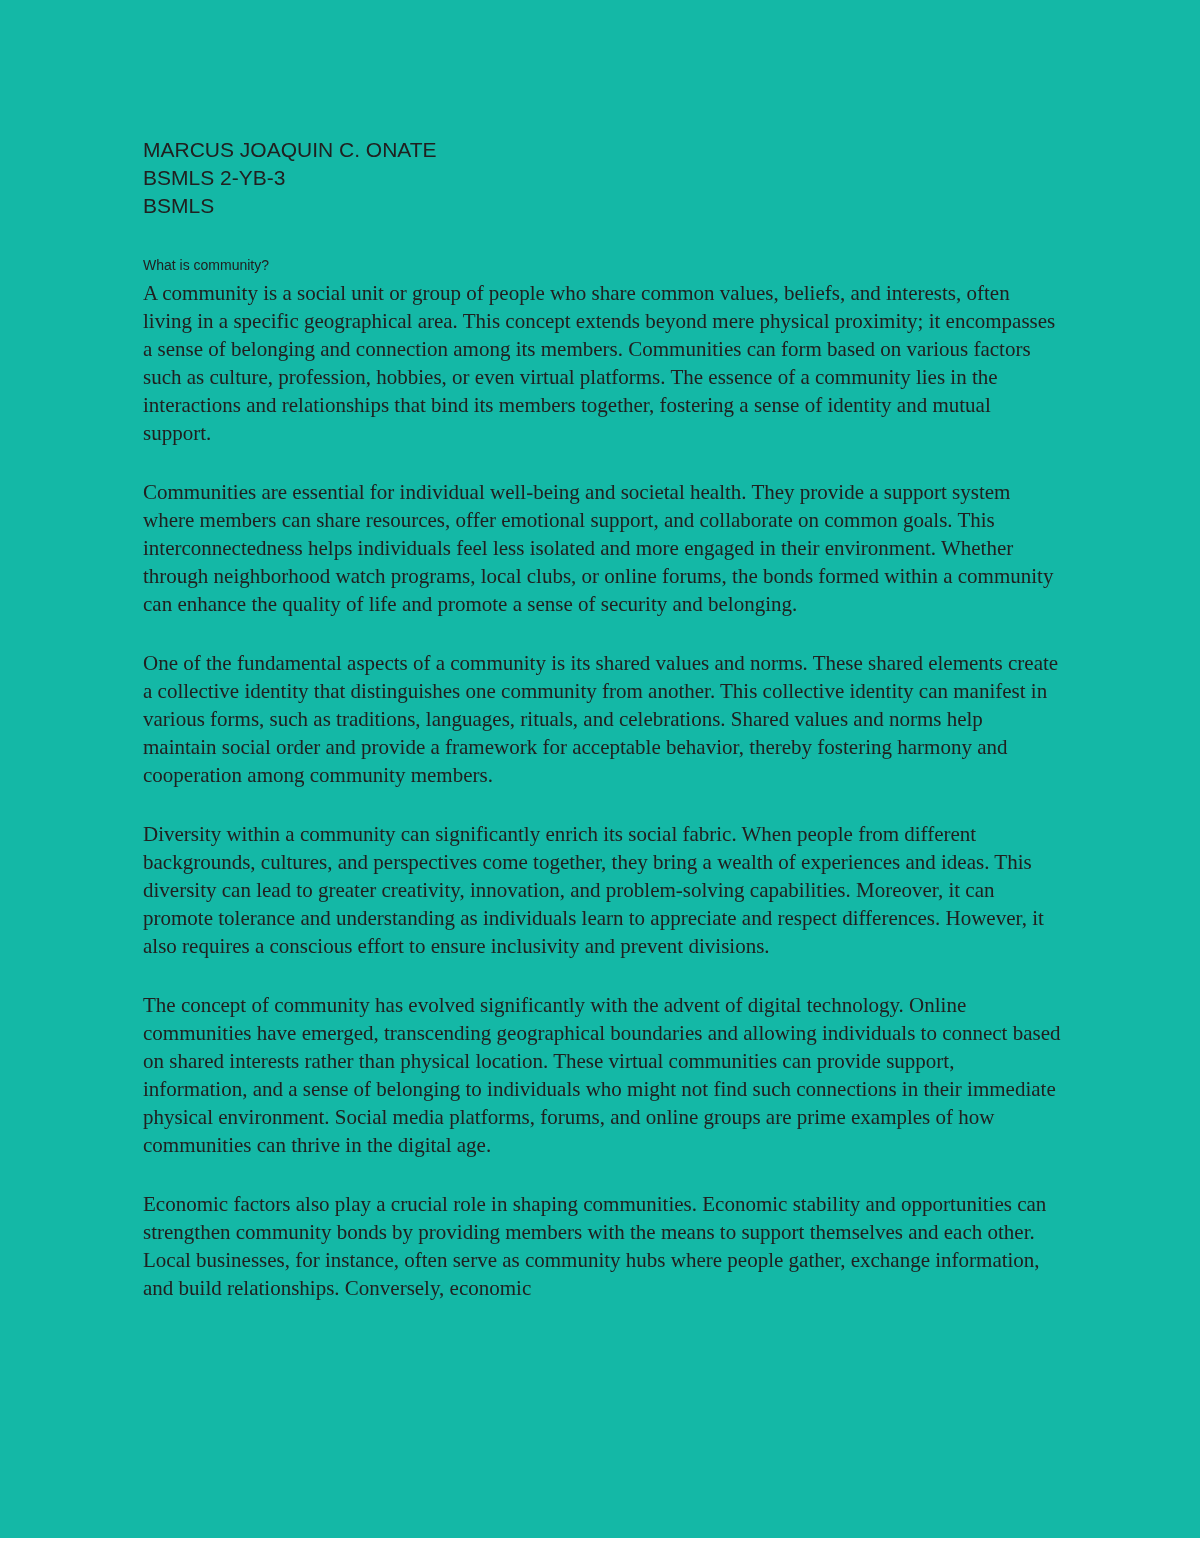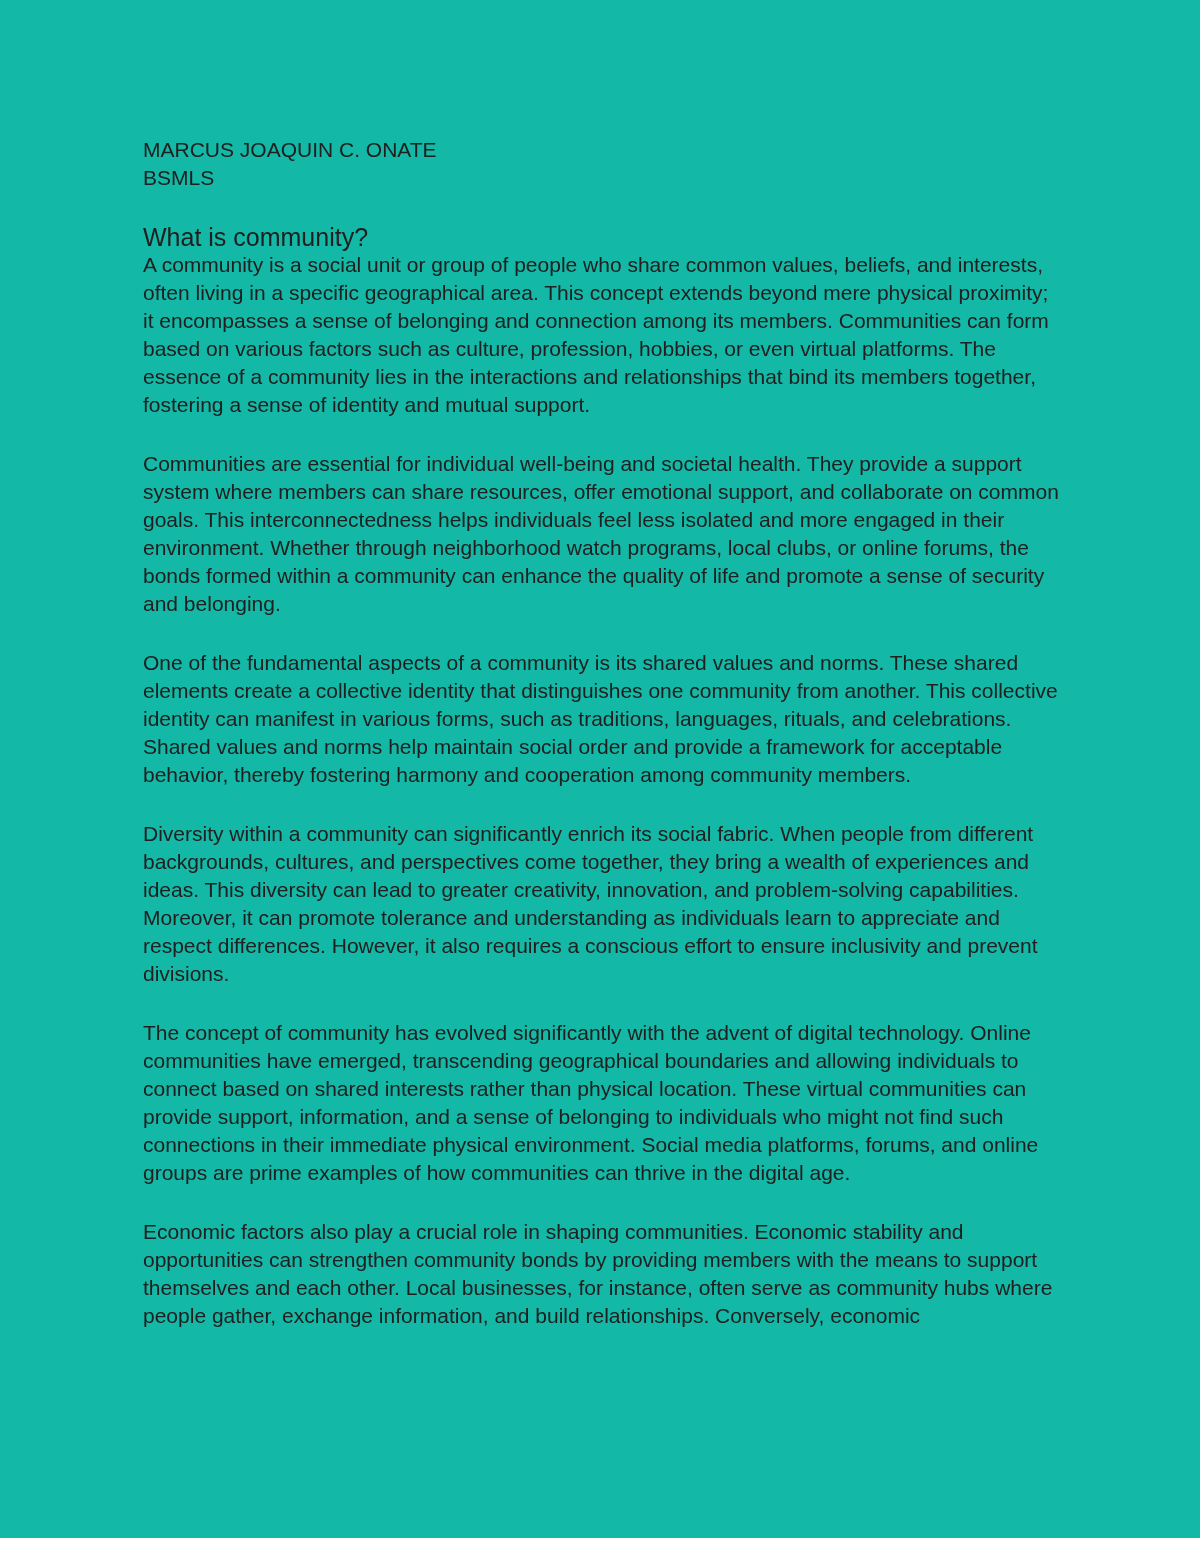--- a/index.html
+++ b/index.html
@@ -27,38 +27,40 @@
   }
   .header-block {
     margin: 0 0 31px 0;
   }
   .header-line {
     margin: 0;
   }
   .doc-heading {
     margin: 0;
     font-weight: normal;
-    font-size: 25px;
+    font-size: 14px;
     line-height: 28px;
   }
   .para {
     margin: 0 0 31px 0;
+    font-family: Liberation Serif, serif;
   }
   .para.first {
     margin-top: 0;
   }
 </style>
 </head>
 <body>
 
 <div class="page">
   <div class="content">
 
     <div class="header-block">
       <p class="header-line">MARCUS JOAQUIN C. ONATE</p>
+      <p class="header-line">BSMLS 2-YB-3</p>
       <p class="header-line">BSMLS</p>
     </div>
 
     <h1 class="doc-heading">What is community?</h1>
 
     <p class="para first">A community is a social unit or group of people who share common values, beliefs, and interests, often living in a specific geographical area. This concept extends beyond mere physical proximity; it encompasses a sense of belonging and connection among its members. Communities can form based on various factors such as culture, profession, hobbies, or even virtual platforms. The essence of a community lies in the interactions and relationships that bind its members together, fostering a sense of identity and mutual support.</p>
     <p class="para">Communities are essential for individual well-being and societal health. They provide a support system where members can share resources, offer emotional support, and collaborate on common goals. This interconnectedness helps individuals feel less isolated and more engaged in their environment. Whether through neighborhood watch programs, local clubs, or online forums, the bonds formed within a community can enhance the quality of life and promote a sense of security and belonging.</p>
     <p class="para">One of the fundamental aspects of a community is its shared values and norms. These shared elements create a collective identity that distinguishes one community from another. This collective identity can manifest in various forms, such as traditions, languages, rituals, and celebrations. Shared values and norms help maintain social order and provide a framework for acceptable behavior, thereby fostering harmony and cooperation among community members.</p>
     <p class="para">Diversity within a community can significantly enrich its social fabric. When people from different backgrounds, cultures, and perspectives come together, they bring a wealth of experiences and ideas. This diversity can lead to greater creativity, innovation, and problem-solving capabilities. Moreover, it can promote tolerance and understanding as individuals learn to appreciate and respect differences. However, it also requires a conscious effort to ensure inclusivity and prevent divisions.</p>
     <p class="para">The concept of community has evolved significantly with the advent of digital technology. Online communities have emerged, transcending geographical boundaries and allowing individuals to connect based on shared interests rather than physical location. These virtual communities can provide support, information, and a sense of belonging to individuals who might not find such connections in their immediate physical environment. Social media platforms, forums, and online groups are prime examples of how communities can thrive in the digital age.</p>

